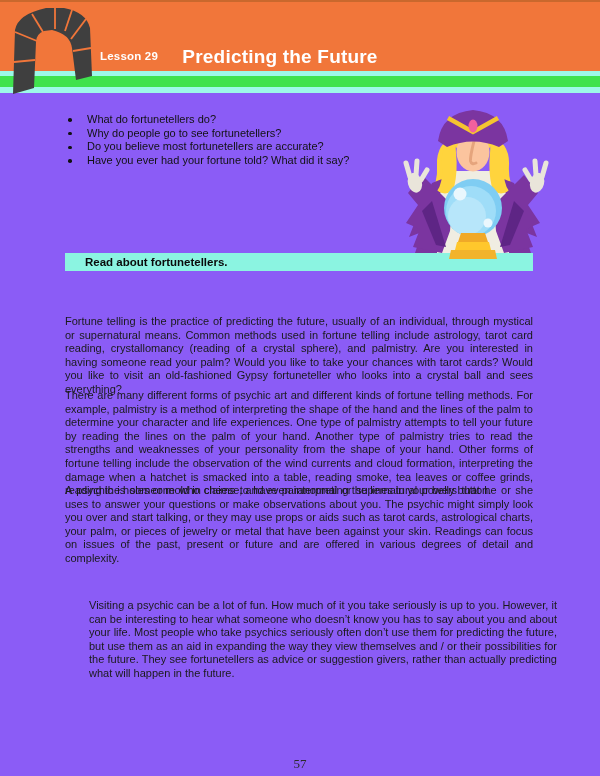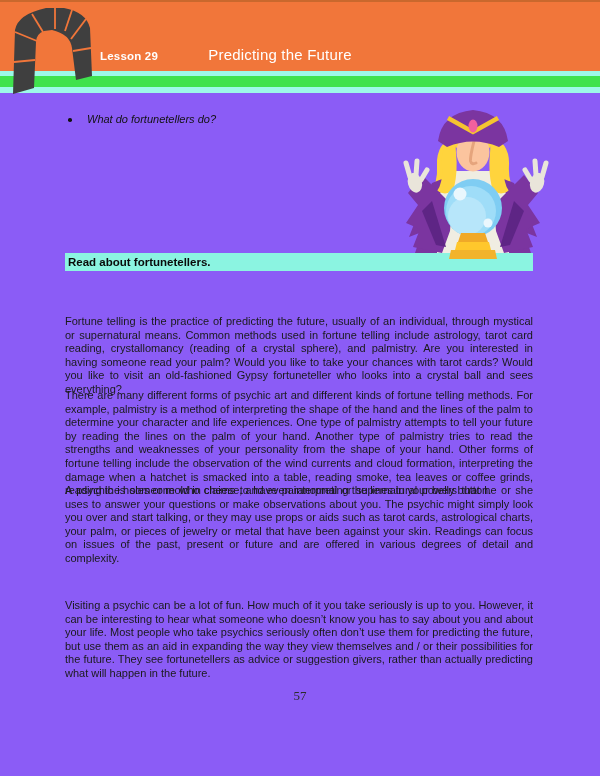--- a/index.html
+++ b/index.html
@@ -16,38 +16,38 @@
   .band-orange{top:0;height:71px;background:var(--orange);}
   .band-aqua1{top:71px;height:5px;background:#9DF8E8;}
   .band-green{top:76px;height:11px;background:var(--green);}
   .band-aqua2{top:87px;height:6px;background:#9DF8E8;}
 
   .logo-svg{position:absolute;left:6px;top:4px;}
 
   .lesson-label{position:absolute;left:100px;top:50px;color:#fff;font-weight:bold;
                 font-size:11.5px;letter-spacing:.2px;}
   .header-title{position:absolute;left:168px;top:46px;width:224px;text-align:center;
-                color:#fff;font-weight:normal;font-size:15px;letter-spacing:.2px;}
+                color:#fff;font-weight:bold;font-size:19px;letter-spacing:.2px;}
 
   
   .questions{position:absolute;left:87px;top:113px;margin:0;padding:0;list-style:none;width:330px;}
-  .questions li{position:relative;font-style:italic;font-size:11px;line-height:13.7px;color:#121212;}
+  .questions li{position:relative;font-size:11px;line-height:13.7px;color:#121212;}
   .questions li::before{content:"";position:absolute;left:-19px;top:5.2px;width:3.6px;height:3.6px;
                         border-radius:50%;background:#111;}
 
   
   .section-bar{position:absolute;left:65px;top:253px;width:468px;height:18px;background:var(--aqua);}
-  .section-heading{font-weight:bold;font-size:11.5px;line-height:18px;padding-left:3px;color:#0a0a0a;}
+  .section-heading{font-weight:bold;font-size:11.5px;line-height:18px;padding-left:20px;color:#0a0a0a;}
 
   
   .para{position:absolute;left:65px;width:468px;margin:0;text-align:justify;
         font-size:11px;line-height:13.6px;color:var(--ink);}
-  .p1{top:289px;margin-top:26px;} .p2{top:389px;} .p3{top:484px;} .p4{top:599px;}
+  .p1{top:289px;margin-top:26px;} .p2{top:389px;} .p3{top:484px;} .p4{top:599px;margin-left:24px;}
 
-  .page-number{position:absolute;left:0;right:0;top:688px;text-align:center;
+  .page-number{position:absolute;left:0;right:0;top:756px;text-align:center;
                font-family:"Liberation Serif",serif;font-size:13px;color:#2b2b2b;}
 
   .illustration{position:absolute;left:396px;top:105px;}
 </style>
 </head>
 <body>
 
 <div class="page">
 
   <div class="hband band-orange"></div>
@@ -67,20 +67,23 @@
       <line x1="80" y1="15" x2="65" y2="35"></line>
       <line x1="85" y1="44" x2="67" y2="47"></line>
     </g>
   </svg>
 
   <div class="lesson-label">Lesson 29</div>
   <div class="header-title">Predicting the Future</div>
 
   <ul class="questions">
     <li>What do fortunetellers do?</li>
+    <li>Why do people go to see fortunetellers?</li>
+    <li>Do you believe most fortunetellers are accurate?</li>
+    <li>Have you ever had your fortune told?  What did it say?</li>
   </ul>
 
   <div class="section-bar">
     <div class="section-heading">Read about fortunetellers.</div>
   </div>
 
   <svg class="illustration" width="166" height="170" viewBox="0 0 166 170">
 
     <g fill="#FFD43D">
       <path d="M60 30 Q40 38 41 60 Q42 78 34 88 Q48 95 56 84 L59 58 Z"></path>

